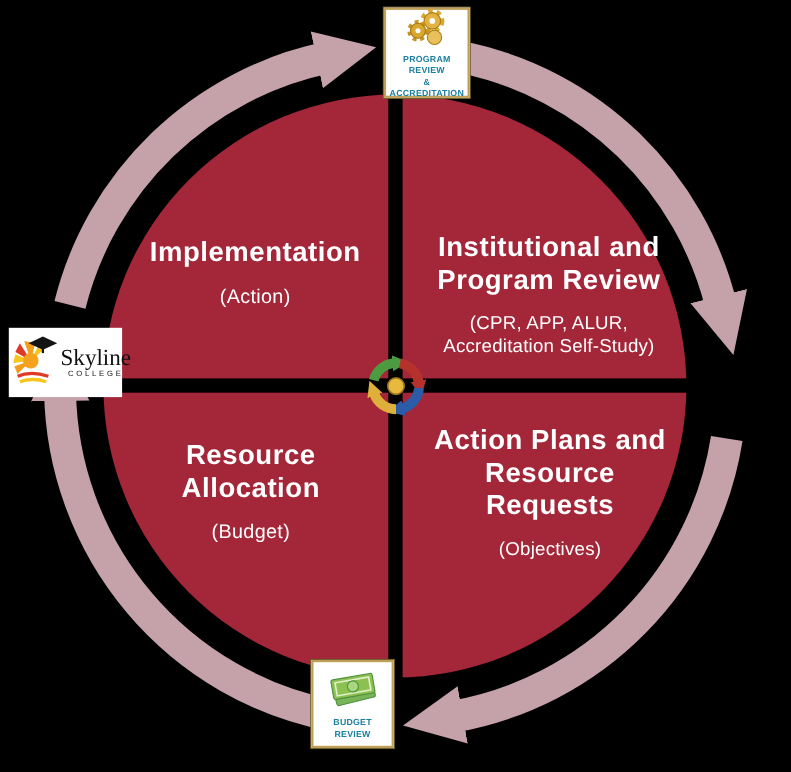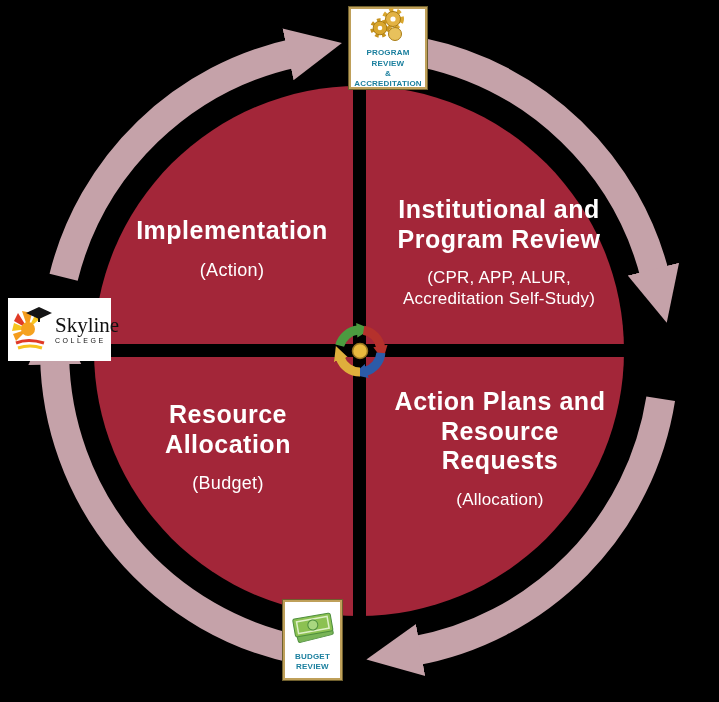--- a/index.html
+++ b/index.html
@@ -23,26 +23,26 @@
     position:absolute;background:#fff;border:2px solid #BFA05A;box-shadow:0 0 0 1px #6f5f2d;
     display:flex;flex-direction:column;align-items:center;justify-content:center;
     z-index:6;box-sizing:border-box;padding:2px;
   }
   .badge .label{
     color:#1A7F9E;font-weight:bold;font-size:8px;line-height:1.3;text-align:center;
     letter-spacing:0.2px;text-transform:uppercase;
   }
   .badge-top{left:349px;top:7px;width:78px;height:82px;}
   .badge-right{left:626px;top:340px;width:70px;height:81px;}
-  .badge-bottom{left:283px;top:600px;width:59px;height:80px;align-items:center;}
+  .badge-bottom{left:283px;top:600px;width:75px;height:80px;align-items:center;}
   .logo-box{
     position:absolute;left:8px;top:298px;width:103px;height:63px;background:#fff;z-index:6;
     display:flex;flex-direction:row;align-items:center;box-sizing:border-box;padding:2px 4px;
   }
-  .logo-text{display:flex;flex-direction:column;margin-left:1px;}
+  .logo-text{display:flex;flex-direction:column;align-items:center;margin-left:1px;}
   .logo-name{font-family:"Liberation Serif", serif;font-size:21px;color:#101010;line-height:1;}
   .logo-sub{font-size:7px;letter-spacing:2.5px;color:#101010;margin-top:1px;}
 </style>
 </head>
 <body>
 
 <div class="stage">
 
   <svg class="ring-svg" width="719" height="702">
     <defs>
@@ -82,38 +82,38 @@
       <path d="M 0 21 A 21 21 0 0 1 -19.7 7.2" fill="none" stroke="#DFAF3C" stroke-width="9" marker-end="url(#mY)"></path>
       <circle cx="0" cy="0" r="7.5" fill="#E8B93E" stroke="#9a7520" stroke-width="1.5"></circle>
     </svg>
   </div>
 
   <div class="quad" style="left:232px;top:248px;">
     <div class="title">Implementation</div>
     <div class="sub">(Action)</div>
   </div>
 
-  <div class="quad" style="left:499px;top:252px;">
+  <div class="quad" style="left:499px;top:268px;">
     <div class="title">Institutional and</div>
     <div class="title">Program Review</div>
     <div class="sub-sm">(CPR, APP, ALUR,</div>
     <div class="sub-sm" style="margin-top:0;">Accreditation Self-Study)</div>
   </div>
 
   <div class="quad" style="left:228px;top:447px;">
     <div class="title">Resource</div>
     <div class="title">Allocation</div>
     <div class="sub">(Budget)</div>
   </div>
 
   <div class="quad" style="left:500px;top:448px;">
     <div class="title">Action Plans and</div>
     <div class="title">Resource</div>
     <div class="title">Requests</div>
-    <div class="sub-sm">(Allocation)</div>
+    <div class="sub-sm">(Objectives)</div>
   </div>
 
   <div class="badge badge-top">
     <span>
       <svg width="44" height="38" viewBox="0 0 44 38">
         <circle cx="27" cy="13" r="9" fill="none" stroke="#D9A62E" stroke-width="4" stroke-dasharray="4 3.7"></circle>
         <circle cx="27" cy="13" r="7.5" fill="#E3B243" stroke="#A87B14"></circle>
         <circle cx="27" cy="13" r="2.6" fill="#fff"></circle>
         <circle cx="14" cy="22" r="8" fill="none" stroke="#C8941F" stroke-width="3.5" stroke-dasharray="3.5 3.4"></circle>
         <circle cx="14" cy="22" r="6.8" fill="#D9A62E" stroke="#A87B14"></circle>

